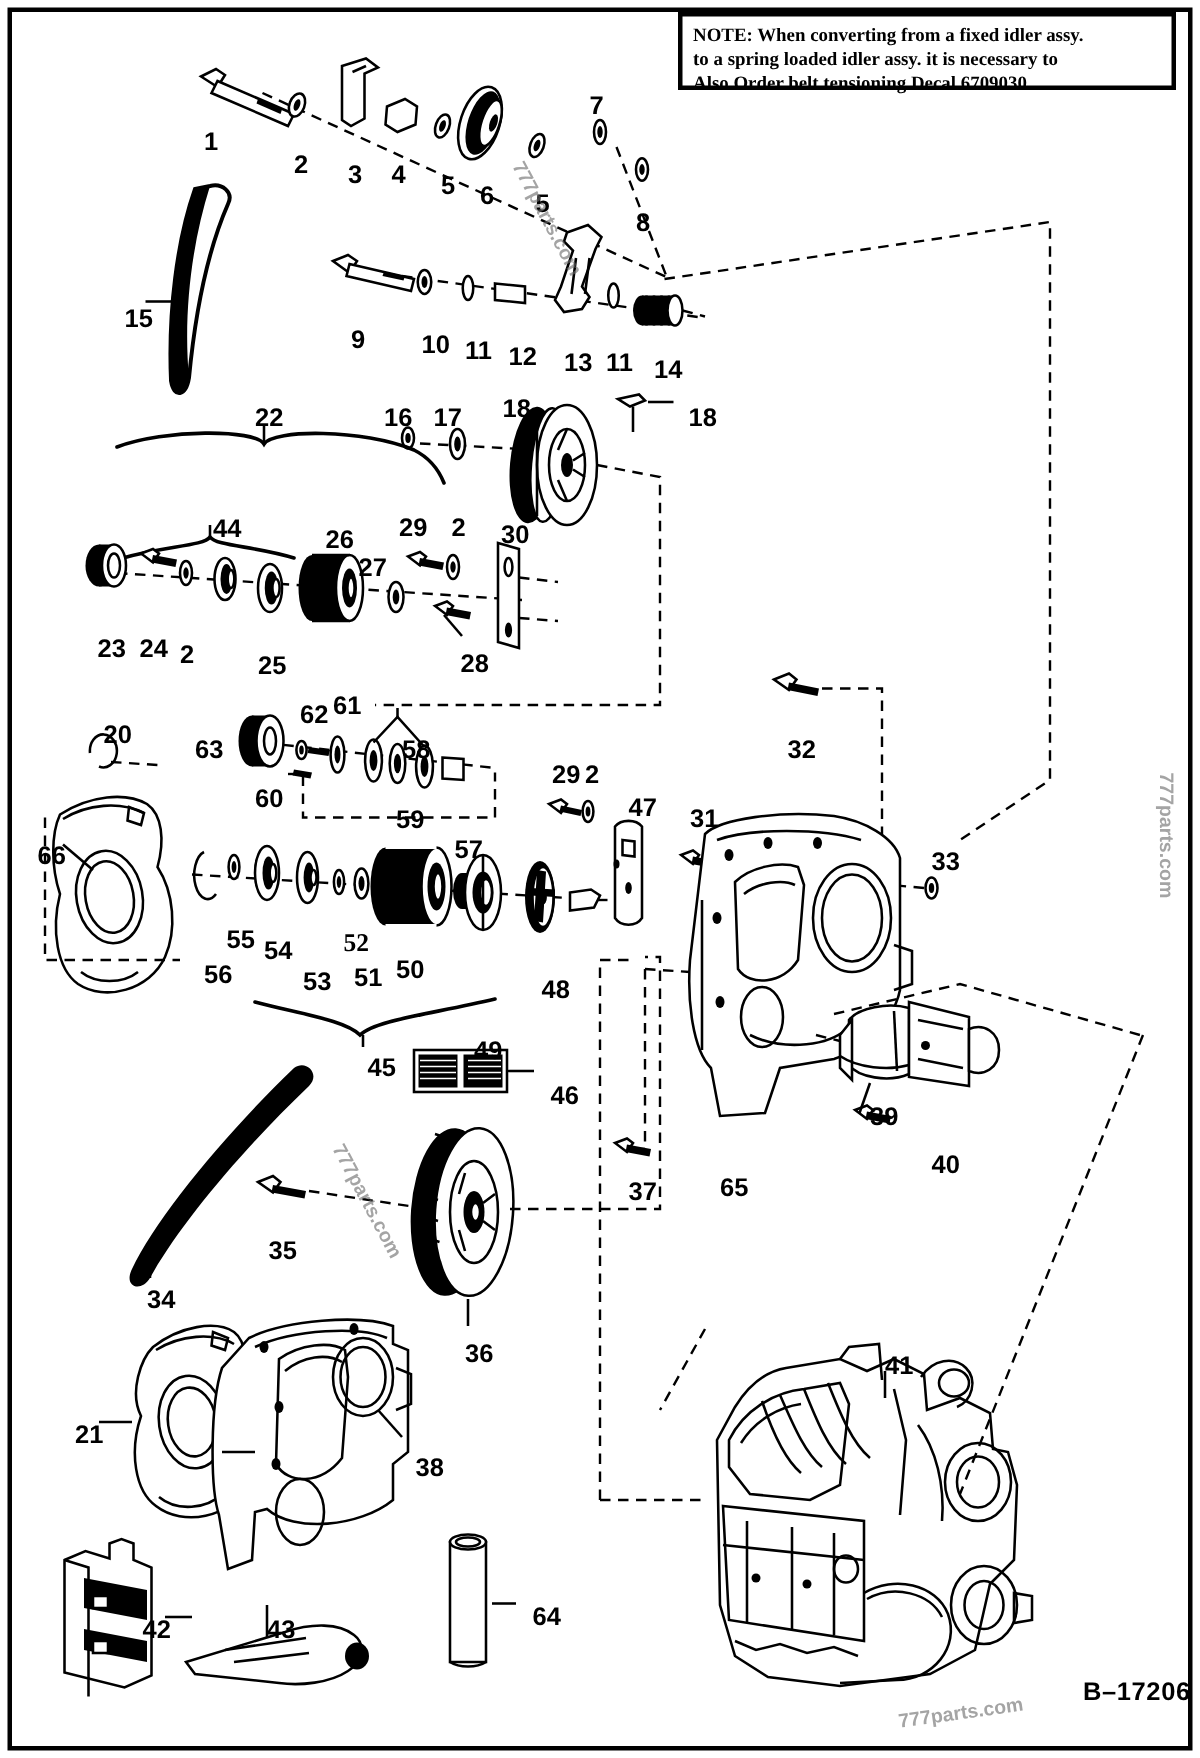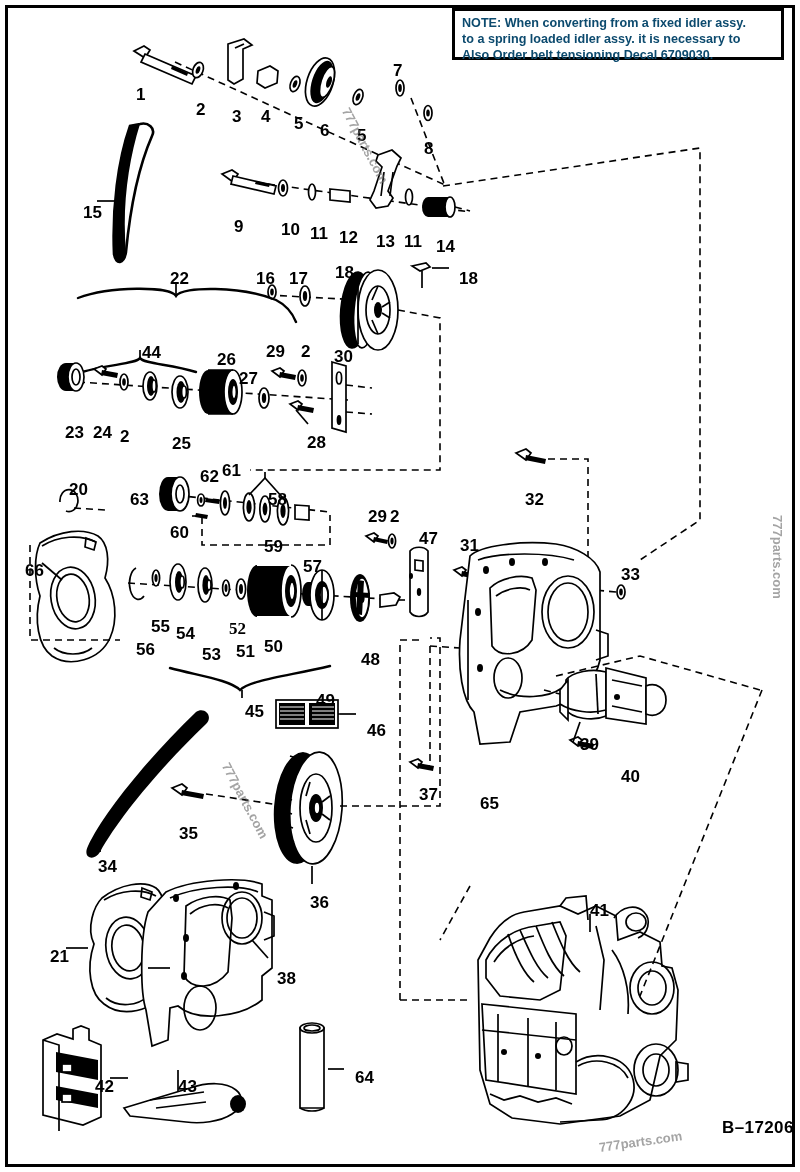--- a/index.html
+++ b/index.html
@@ -1,21 +1,21 @@
 <!DOCTYPE html>
 <html><head>
 <meta charset="utf-8">
 <style>
   html,body{margin:0;padding:0;background:#ffffff;}
   body{font-family:"Liberation Sans",sans-serif;}
   #page{position:relative;width:800px;height:1172px;background:#fff;overflow:hidden;}
   #frame{position:absolute;left:5px;top:5px;width:790px;height:1162px;border:3px solid #000;box-sizing:border-box;}
   .lbl{position:absolute;font-family:"Liberation Sans",sans-serif;font-weight:bold;font-size:17px;color:#000;line-height:1;white-space:nowrap;}
   .note-box{position:absolute;border:3px solid #000;background:#fff;box-sizing:border-box;padding:4px 6px 5px 7px;}
-  .note-box p{margin:0;font-size:12.6px;font-weight:bold;line-height:1.28;color:#0c4a6e;font-family:Liberation Sans, sans-serif;}
+  .note-box p{margin:0;font-size:12.6px;font-weight:bold;line-height:1.28;color:#000000;font-family:Liberation Serif, serif;}
   .note-box b{font-weight:bold;}
   .dwg{position:absolute;font-size:17px;font-weight:bold;letter-spacing:.4px;}
   .wm{position:absolute;color:#6d6d6d;font-size:13px;font-weight:bold;font-family:"Liberation Sans",sans-serif;opacity:.62;pointer-events:none;}
   .wm.v{writing-mode:vertical-rl;}
   svg.art{position:absolute;left:0;top:0;width:800px;height:1172px;pointer-events:none;}
   .dash{stroke:#000;stroke-width:1.6;fill:none;stroke-dasharray:7 5;}
   .ln{stroke:#000;stroke-width:1.7;fill:none;}
   .hv{stroke:#000;stroke-width:2.6;fill:none;}
   .fillblk{fill:#000;}
   .wht{fill:#fff;stroke:#000;stroke-width:1.7;}
@@ -554,21 +554,21 @@
       <div class="lbl" style="left: 236px; top: 643px;">51</div>
       <div class="lbl" style="left: 264px; top: 638px;">50</div>
       <div class="lbl" style="left: 316px; top: 648px; margin-top: 44px;">49</div>
       <div class="lbl" style="left: 361px; top: 651px;">48</div>
       <div class="lbl" style="left: 245px; top: 703px;">45</div>
       <div class="lbl" style="left: 367px; top: 722px;">46</div>
       <div class="lbl" style="left: 98px; top: 858px;">34</div>
       <div class="lbl" style="left: 179px; top: 825px;">35</div>
       <div class="lbl" style="left: 310px; top: 894px;">36</div>
       <div class="lbl" style="left: 419px; top: 786px;">37</div>
-      <div class="lbl" style="left: 480px; top: 783px; margin-top: 12px;">65</div>
+      <div class="lbl" style="left: 480px; top: 783px;">65</div>
       <div class="lbl" style="left: 580px; top: 736px;">39</div>
       <div class="lbl" style="left: 621px; top: 768px;">40</div>
       <div class="lbl" style="left: 50px; top: 948px;">21</div>
       <div class="lbl" style="left: 277px; top: 970px;">38</div>
       <div class="lbl" style="left: 590px; top: 902px;">41</div>
       <div class="lbl" style="left: 95px; top: 1078px;">42</div>
       <div class="lbl" style="left: 178px; top: 1078px;">43</div>
       <div class="lbl" style="left: 355px; top: 1069px;">64</div>
     </div>
 

